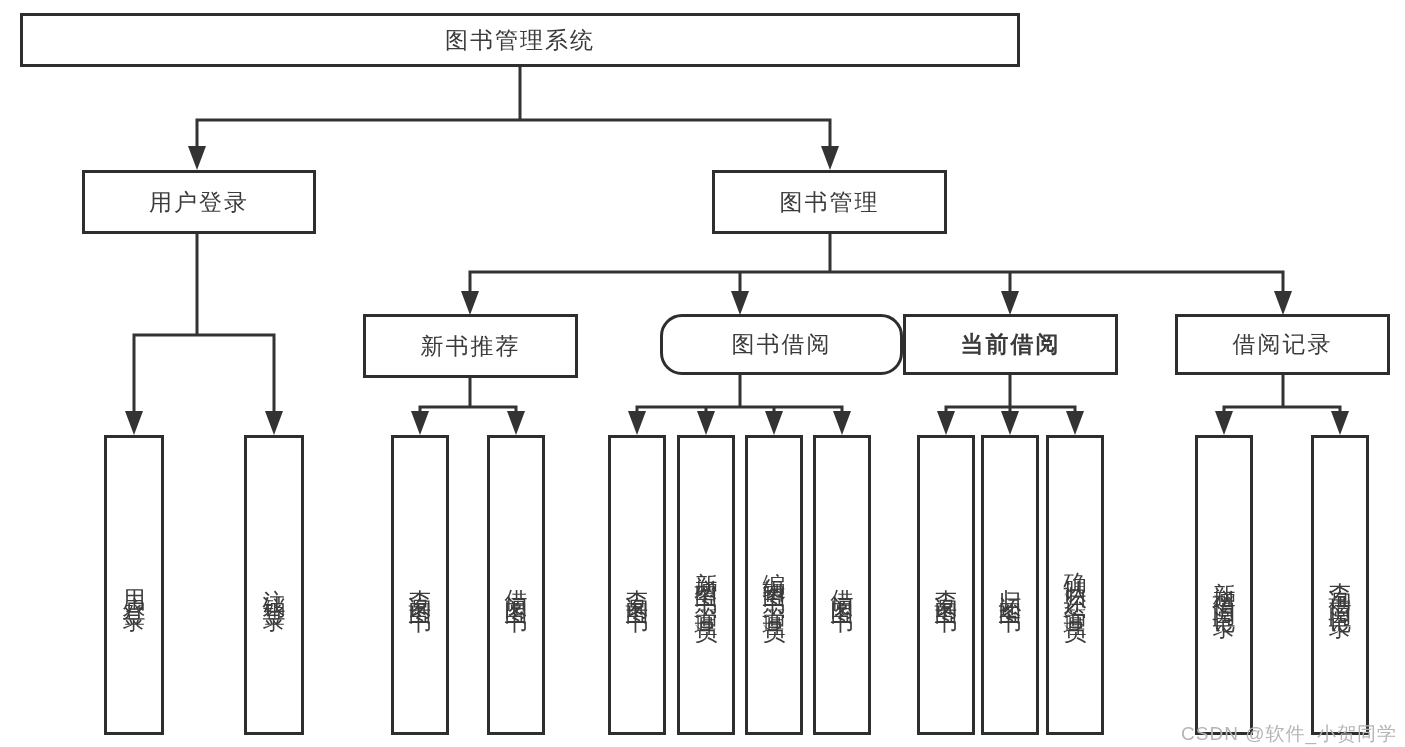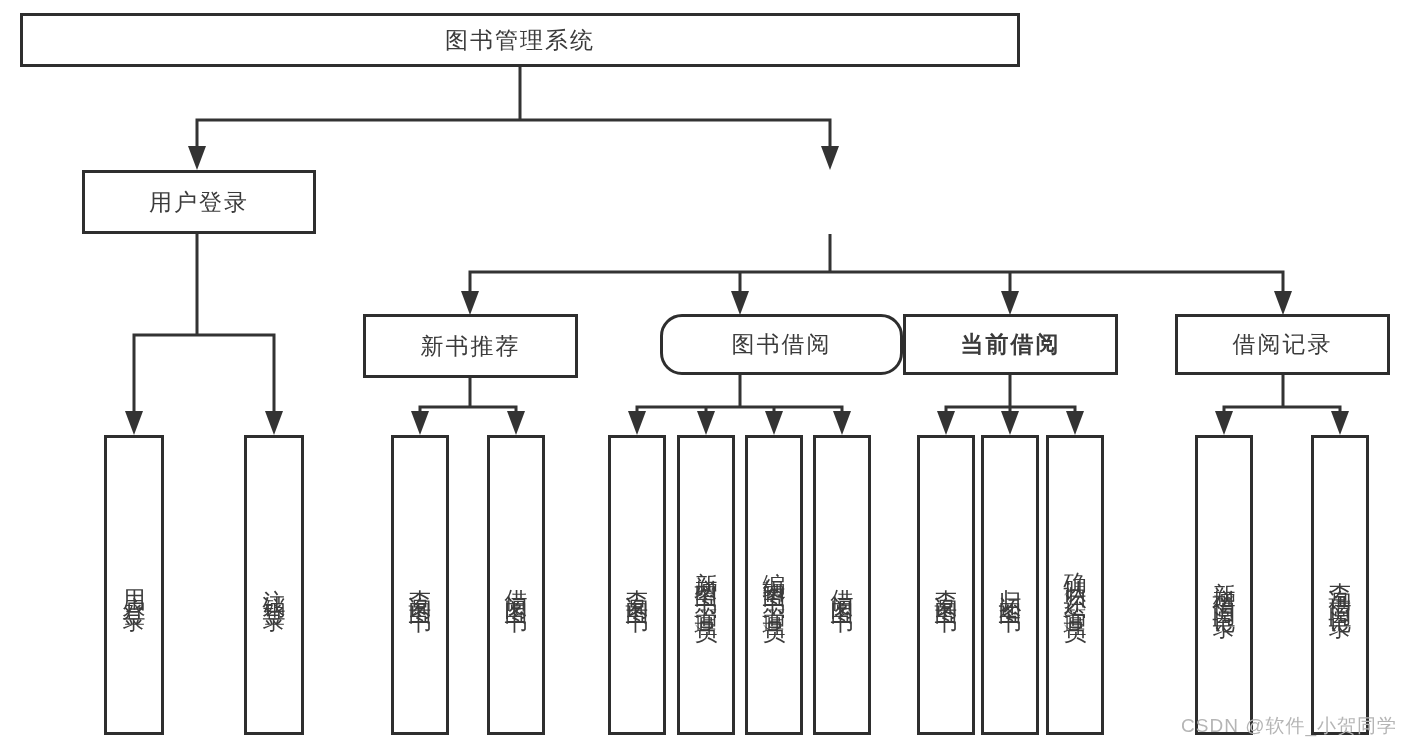--- a/index.html
+++ b/index.html
@@ -31,21 +31,21 @@
   }
   .leaf span {
     writing-mode: vertical-rl;
     text-orientation: mixed;
     letter-spacing: 7px;
     line-height: 1;
   }
   .watermark {
     position: absolute;
     right: 8px;
-    bottom: 8px;
+    bottom: 0;
     font-size: 19px;
     color: #b5b5b5;
     letter-spacing: 1px;
     z-index: 3;
     white-space: nowrap;
   }
   
   .n-root { left: 20px;   top: 13px;  width: 1000px; height: 54px; }
   .n-l2a  { left: 82px;   top: 170px; width: 234px;  height: 64px; }
   .n-l2b  { left: 712px;  top: 170px; width: 235px;  height: 64px; }
@@ -113,20 +113,23 @@
     </g>
   </svg>
 
   <div class="node n-root">
     <span>图书管理系统</span>
   </div>
 
   <div class="node n-l2a">
     <span>用户登录</span>
   </div>
+  <div class="node n-l2b">
+    <span>图书管理</span>
+  </div>
 
   <div class="node n-l3a">
     <span>新书推荐</span>
   </div>
   <div class="node n-l3b">
     <span>图书借阅</span>
   </div>
   <div class="node n-l3c">
     <span>当前借阅</span>
   </div>

